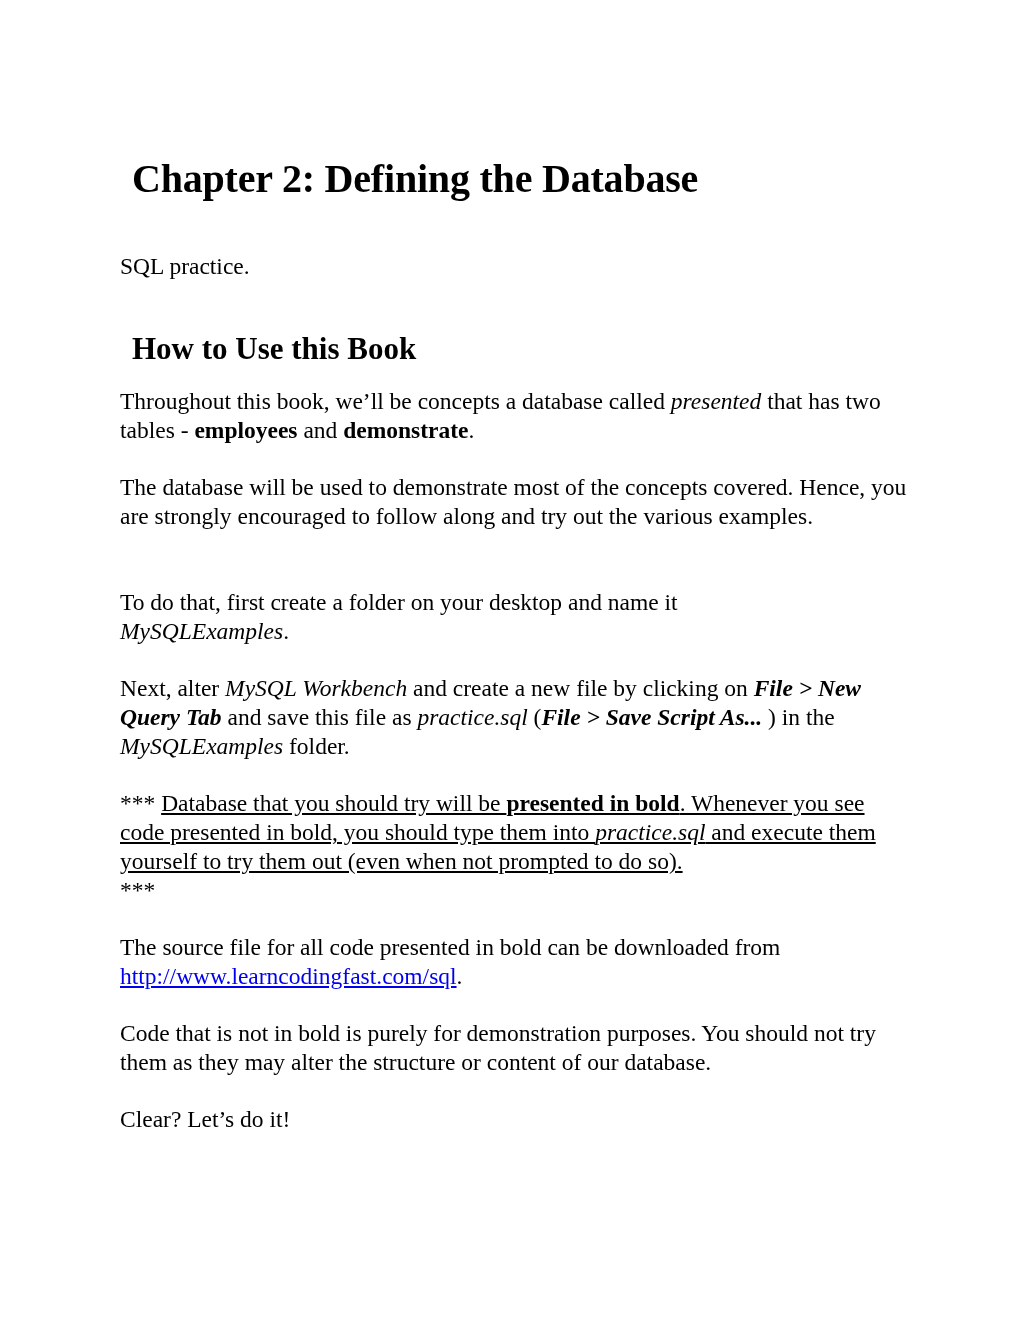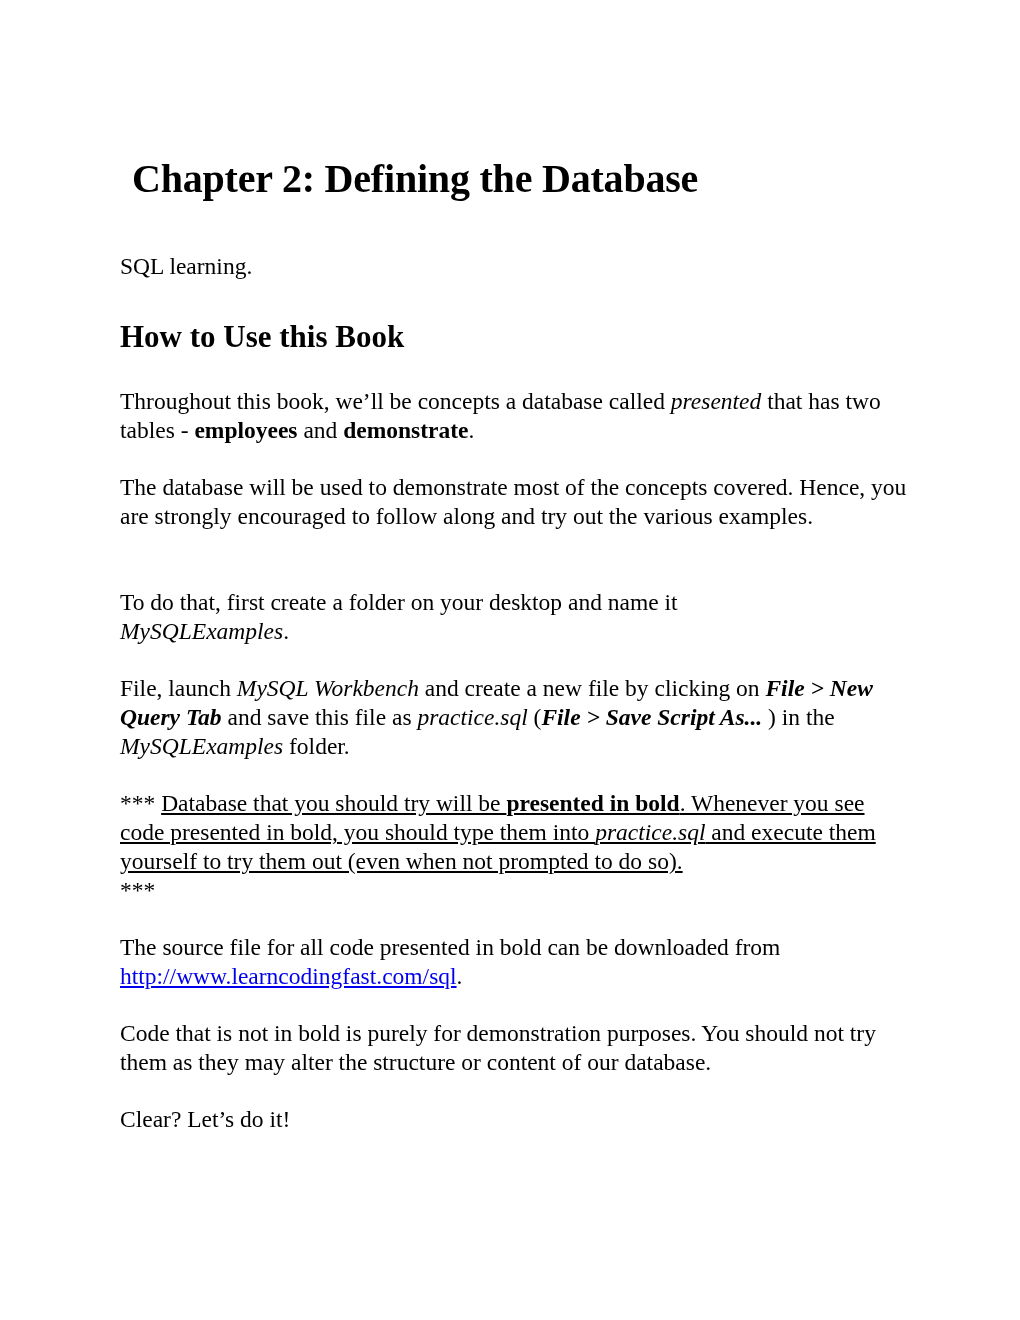--- a/index.html
+++ b/index.html
@@ -1,49 +1,49 @@
 <!DOCTYPE html>
 <html><head>
 <meta charset="utf-8">
 <style>
   html, body { margin: 0; padding: 0; background: #ffffff; }
   body { width: 1020px; height: 1320px; position: relative; overflow: hidden;
          font-family: "Liberation Serif", "DejaVu Serif", serif; color: #000; }
   .page { position: absolute; left: 120px; top: 0; width: 790px; }
   h1 { position: absolute; top: 143px; left: 0; margin: 12px; font-size: 40px; font-weight: bold; white-space: nowrap; letter-spacing: -0.2px; }
-  h2 { position: absolute; top: 319px; left: 0; margin: 0; font-size: 31px; font-weight: bold; white-space: nowrap; }
+  h2 { position: absolute; top: 319px; left: 0; margin: 12px; font-size: 31px; font-weight: bold; white-space: nowrap; }
   .p { position: absolute; left: 0; margin: 0; font-size: 23.5px; line-height: 29px; width: 790px; }
   .u { text-decoration: underline; }
   a { color: #0000ee; text-decoration: underline; }
 </style>
 </head>
 <body>
 
 <div class="page">
   <h1>Chapter 2: Defining the Database</h1>
 
   <div class="p" style="top:223px">
     <br>
-    <span>SQL learning.</span>
+    <span>SQL practice.</span>
   </div>
 
   <h2>How to Use this Book</h2>
 
   <div class="p" style="top:387px">
     <span>Throughout this book, we’ll be concepts a database called </span><i>presented</i><span> that has two tables - </span><b>employees</b><span> and </span><b>demonstrate</b><span>.</span>
   </div>
 
   <div class="p" style="top:473px">The database will be used to demonstrate most of the concepts covered. Hence, you are strongly encouraged to follow along and try out the various examples.</div>
 
   <div class="p" style="top:588px; width:640px">
     <span>To do that, first create a folder on your desktop and name it </span><i>MySQLExamples</i><span>.</span>
   </div>
 
   <div class="p" style="top:674px">
-    <span>File, launch </span><i>MySQL Workbench</i><span> and create a new file by clicking on </span><b><i>File &gt; New Query Tab</i></b><span> and save this file as </span><i>practice.sql</i><span> (</span><b><i>File &gt; Save Script As...</i></b><span> ) in the </span><i>MySQLExamples</i><span> folder.</span>
+    <span>Next, alter </span><i>MySQL Workbench</i><span> and create a new file by clicking on </span><b><i>File &gt; New Query Tab</i></b><span> and save this file as </span><i>practice.sql</i><span> (</span><b><i>File &gt; Save Script As...</i></b><span> ) in the </span><i>MySQLExamples</i><span> folder.</span>
   </div>
 
   <div class="p" style="top:789px; width:770px">
     <span>*** </span><span class="u"><span>Database that you should try will be </span><b>presented in bold</b><span>. Whenever you see code presented in bold, you should type them into </span><i>practice.sql</i><span> and execute them yourself to try them out (even when not prompted to do so).</span></span><br>
     <span>***</span>
   </div>
 
   <div class="p" style="top:933px">
     <span>The source file for all code presented in bold can be downloaded from </span><a>http://www.learncodingfast.com/sql</a><span>.</span>
   </div>

